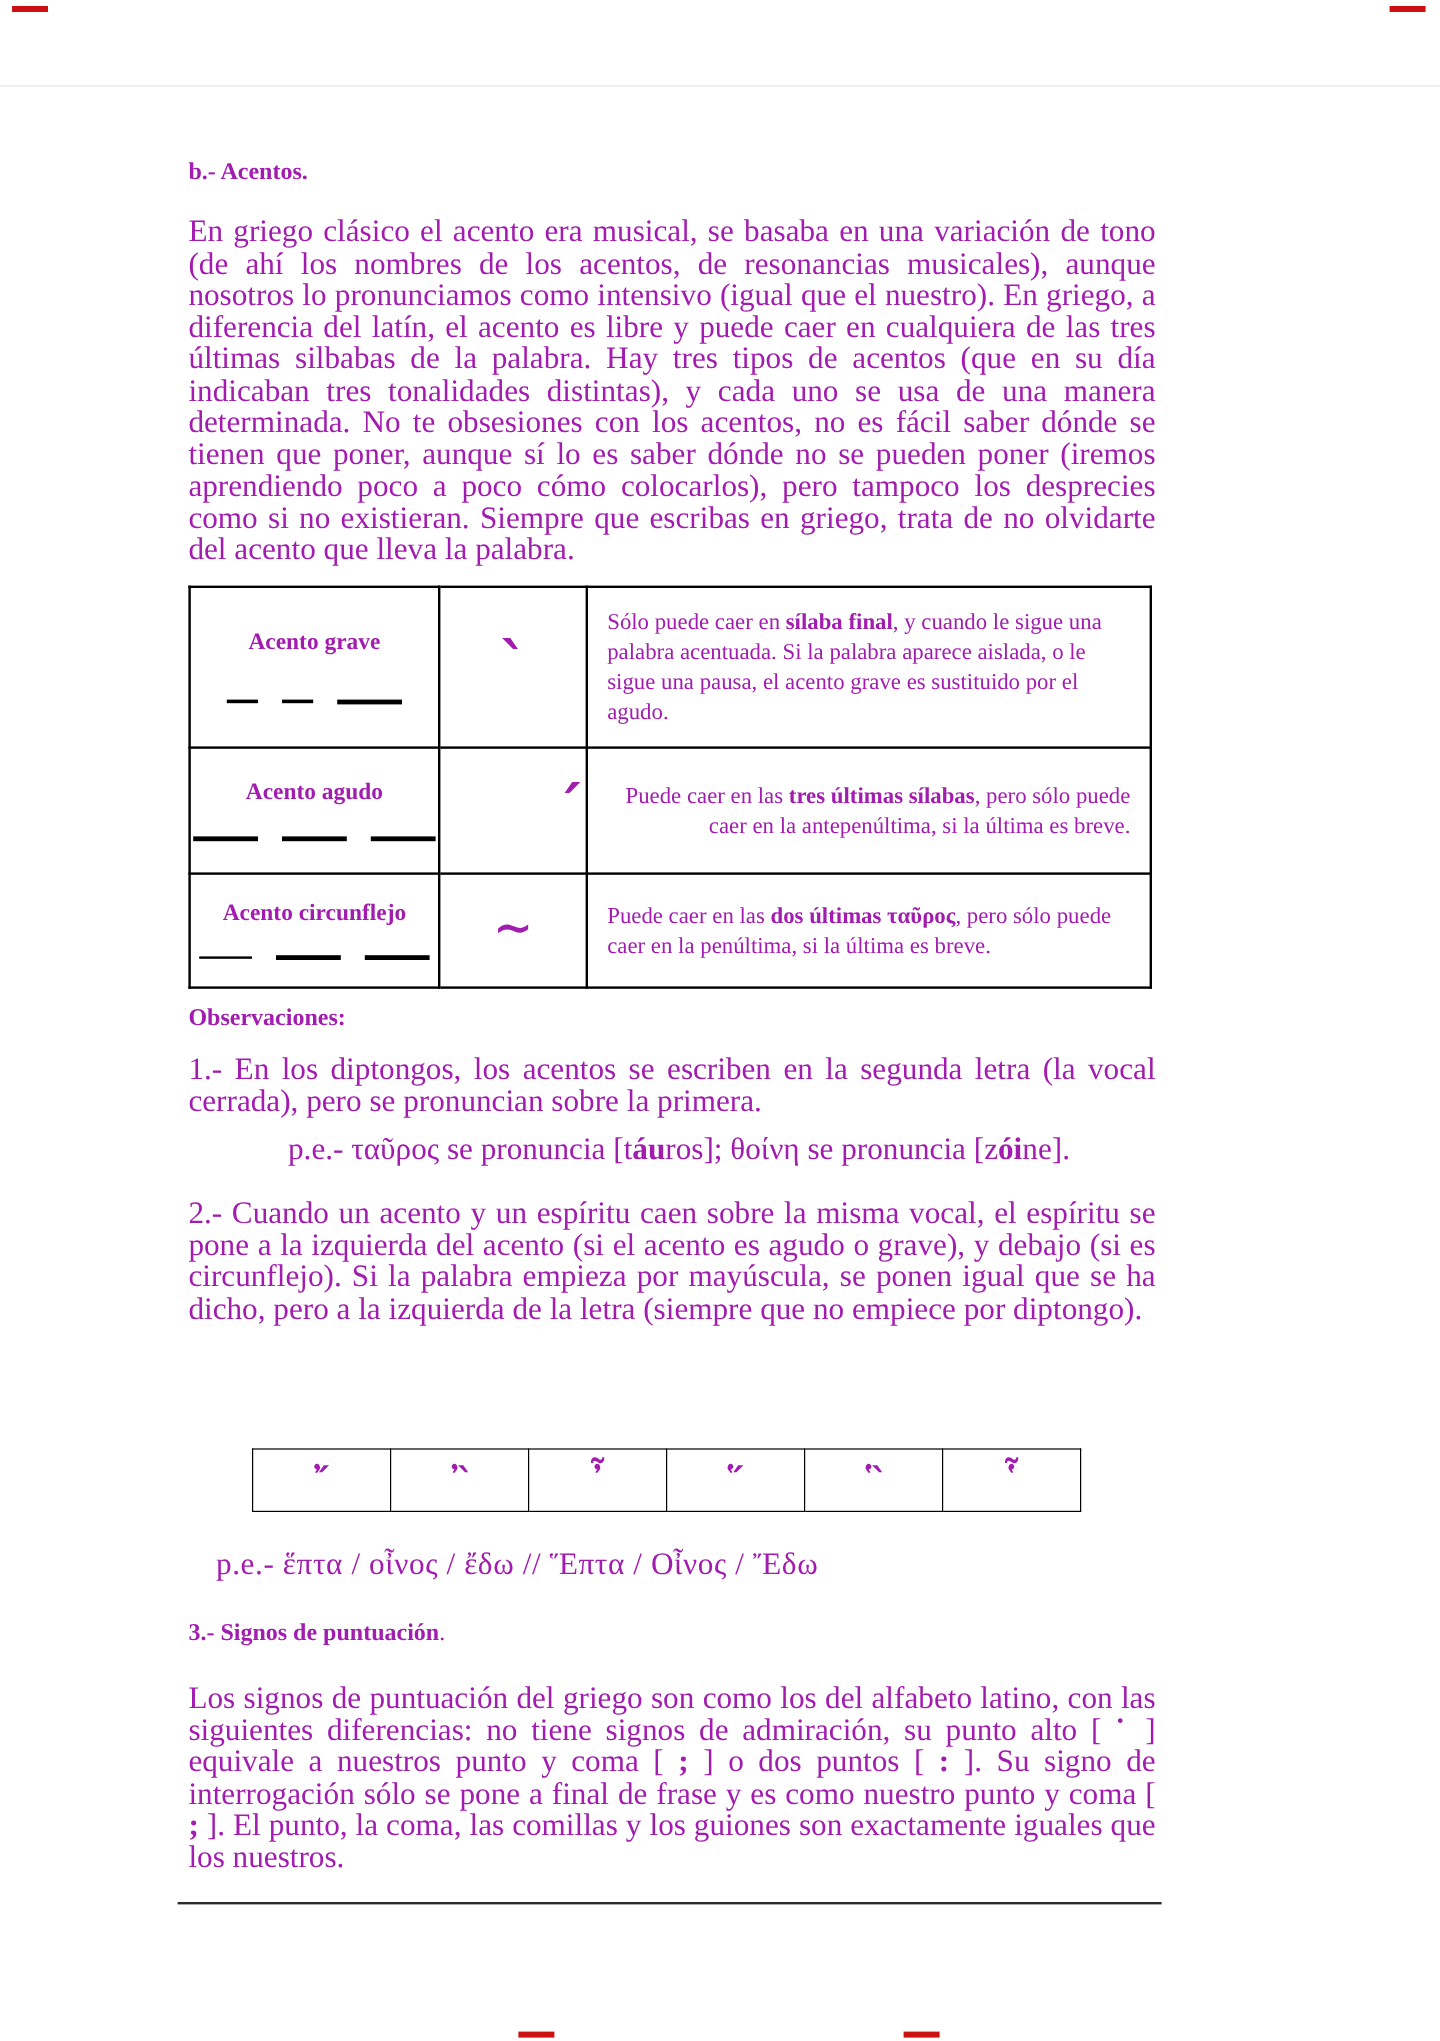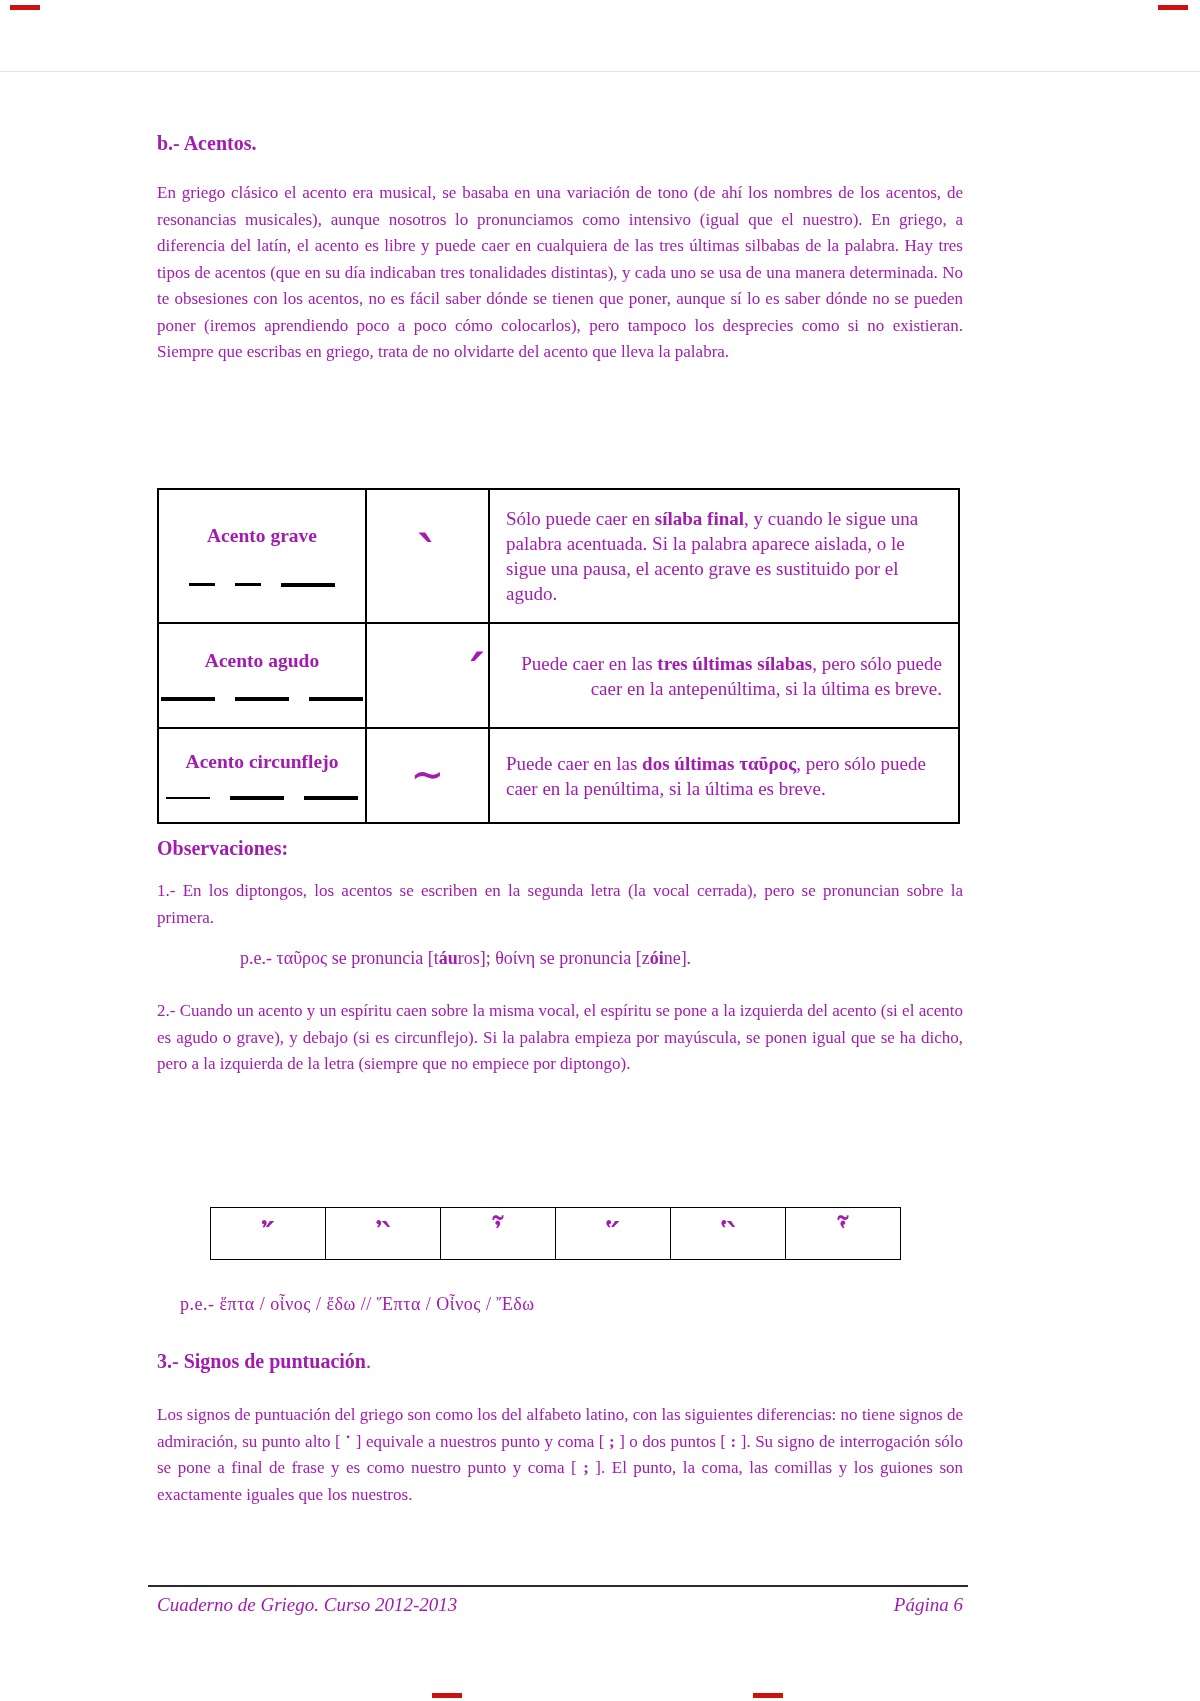--- a/index.html
+++ b/index.html
@@ -4,22 +4,22 @@
 <style>
   html,body{margin:0;padding:0;background:#ffffff;}
   .page{
     position:relative;width:1200px;height:1701px;background:#fff;
     font-family:"Liberation Serif","DejaVu Serif",serif;color:#a21caf;overflow:hidden;
   }
   .abs{position:absolute;}
   .crop{position:absolute;height:5px;width:30px;background:var(--crop,#cc1111);}
   .faintline{position:absolute;left:0;top:71px;width:1200px;height:1px;background:#e3e3e3;}
   .h{font-weight:bold;font-size:20px;line-height:24px;}
-  p.body{margin:0;font-size:17px;line-height:26.5px;text-align:justify;}
-  p.ex{margin:0;font-size:18px;line-height:26px;text-align:left;}
+  p.body{margin:0;font-size:26px;line-height:26.5px;text-align:justify;}
+  p.ex{margin:0;font-size:26px;line-height:26px;text-align:left;}
 
   table.accent{border-collapse:collapse;table-layout:fixed;}
   table.accent td{border:2px solid #000;vertical-align:middle;box-sizing:border-box;}
   table.accent td.c1{width:208px;text-align:center;padding:0;border-radius:26px;}
   table.accent td.c2{width:123px;text-align:center;}
   table.accent td.c3{width:470px;padding:16px 16px;font-size:19px;line-height:25px;text-align:left;}
   table.accent tr.r1 td{height:107px;}
   table.accent tr.r2 td{height:105px;text-align:right;}
   table.accent tr.r3 td{height:95px;}
   .c1inner{display:flex;flex-direction:column;justify-content:space-evenly;align-items:center;height:100%;}
@@ -146,18 +146,14 @@
 
   <div class="abs" style="left:157px;top:1350px;font-size:20px;">
     <b>3.- Signos de puntuación</b><span>.</span>
   </div>
 
   <p class="body abs" style="left:157px;top:1402px;width:806px;">
     <span>Los signos de puntuación del griego son como los del alfabeto latino, con las siguientes diferencias: no tiene signos de admiración, su punto alto [ </span><b>˙</b><span> ] equivale a nuestros punto y coma [ </span><b>;</b><span> ] o dos puntos [ </span><b>:</b><span> ]. Su signo de interrogación sólo se pone a final de frase y es como nuestro punto y coma [ </span><b>;</b><span> ]. El punto, la coma, las comillas y los guiones son exactamente iguales que los nuestros.</span>
   </p>
 
   <div class="footer-rule"></div>
-  <div class="footer-row">
-    <span>Cuaderno de Griego. Curso 2012-2013</span>
-    <span>Página 6</span>
-  </div>
 
 </div>
 
 </body></html>

